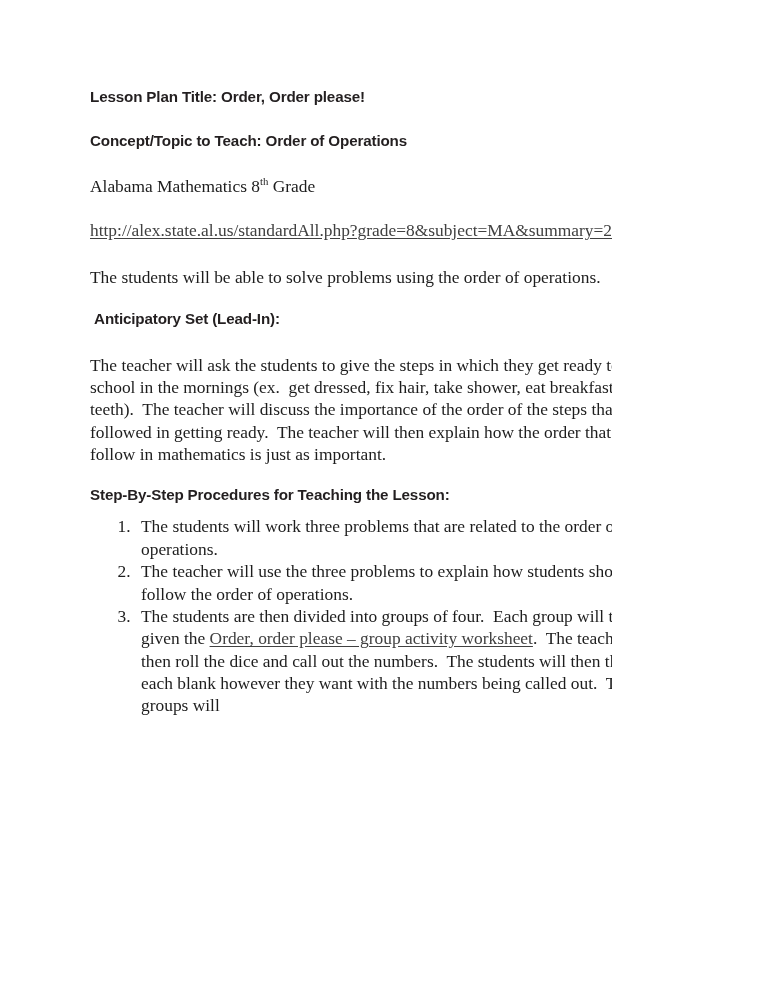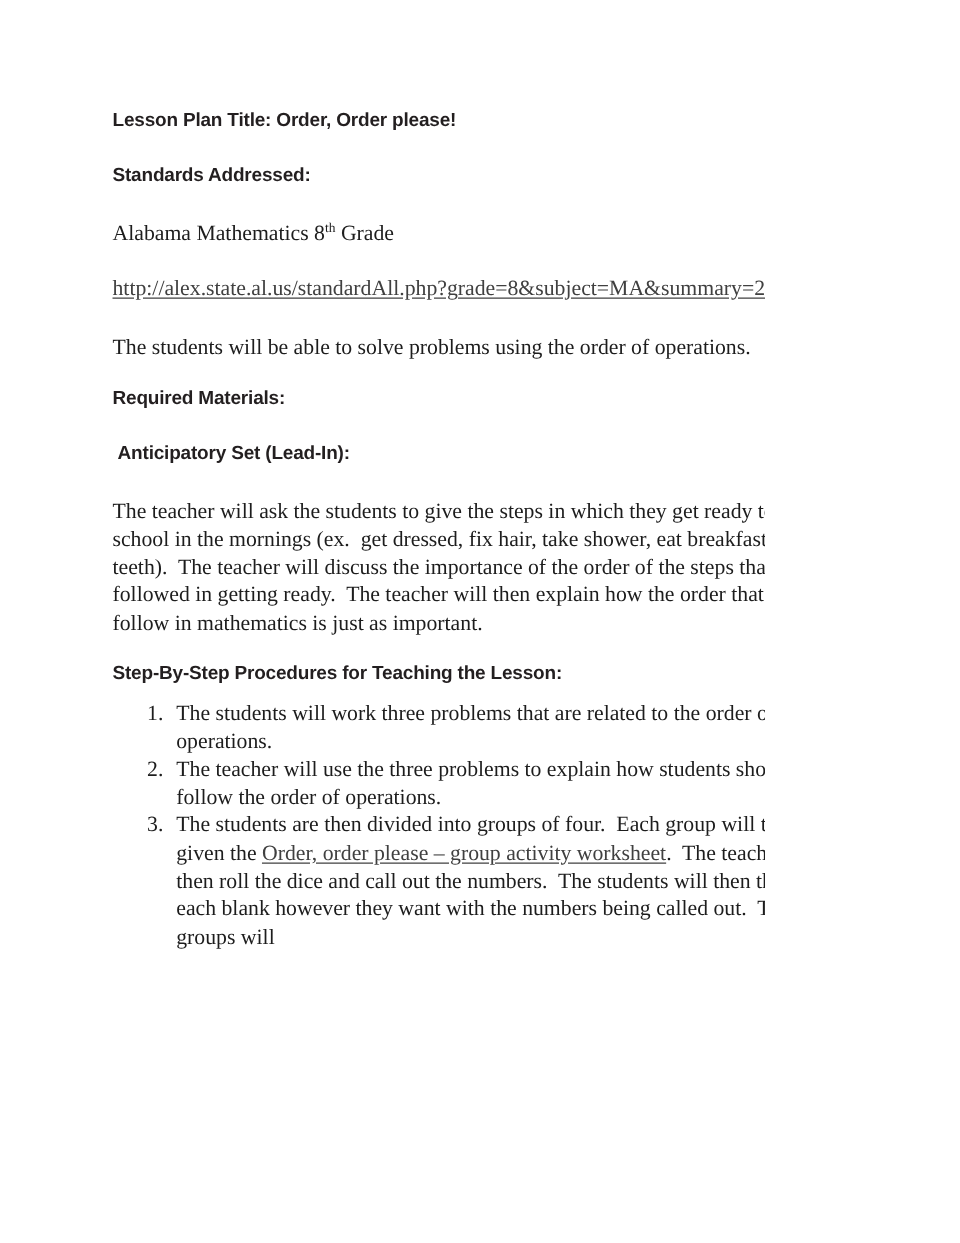--- a/index.html
+++ b/index.html
@@ -89,32 +89,31 @@
   }
 </style>
 </head>
 <body>
 
 <div class="page">
   <div class="doc-body">
 
     <p class="heading">Lesson Plan Title: Order, Order please!</p>
 
+    <p class="heading">Concept/Topic to Teach: Order of Operations</p>
 
-    <p class="heading">Standards Addressed:</p>
 
     <p class="para"><span>Alabama Mathematics 8</span><sup>th</sup><span> Grade</span></p>
 
 
     <p class="para url-para"><a class="doclink" href="#">http://alex.state.al.us/standardAll.php?grade=8&amp;subject=MA&amp;summary=2</a></p>
 
 
     <p class="para">The students will be able to solve problems using the order of operations.</p>
 
-    <p class="heading">Required Materials:</p>
 
 
     <p class="heading"> Anticipatory Set (Lead-In):</p>
 
     <p class="para multiline">The teacher will ask the students to give the steps in which they get ready to come to school in the mornings (ex.  get dressed, fix hair, take shower, eat breakfast, brush teeth).  The teacher will discuss the importance of the order of the steps that are followed in getting ready.  The teacher will then explain how the order that we follow in mathematics is just as important.</p>
 
     <p class="heading tight">Step-By-Step Procedures for Teaching the Lesson:</p>
 
     <ol class="steps">
       <li>The students will work three problems that are related to the order of operations.</li>

